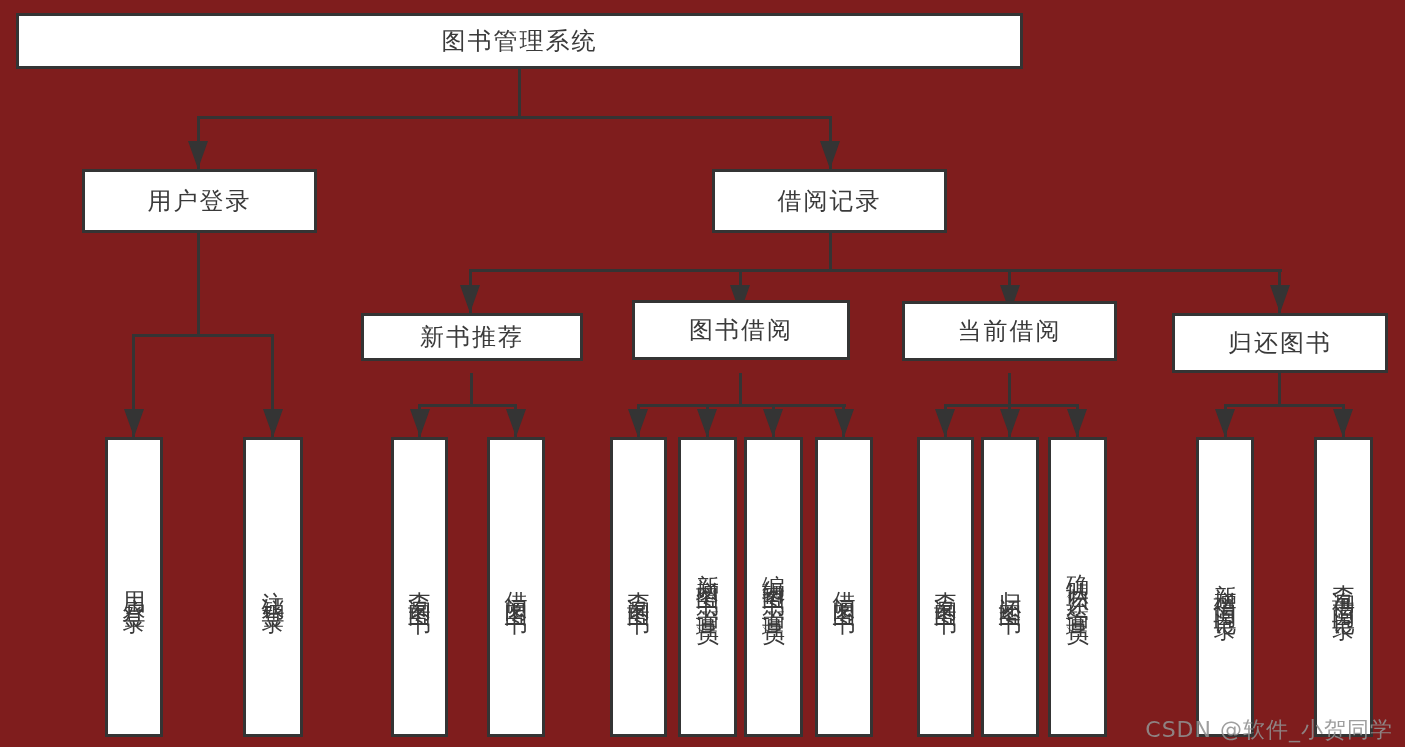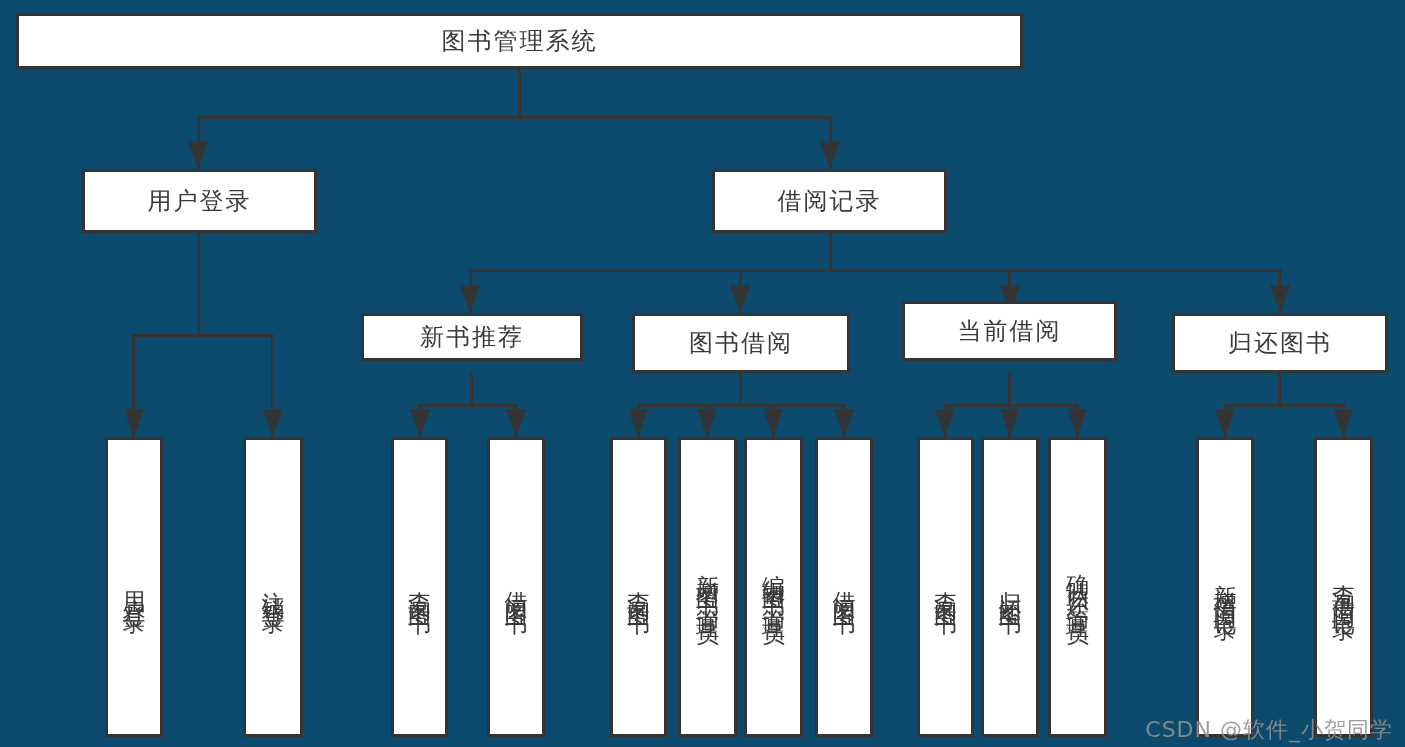--- a/index.html
+++ b/index.html
@@ -5,21 +5,21 @@
   html, body {
     margin: 0;
     padding: 0;
     background: #ffffff;
     font-family: "DejaVu Sans", "Liberation Sans", sans-serif;
   }
   #stage {
     position: relative;
     width: 1405px;
     height: 747px;
-    background: #0c4a6e;
+    background: #7f1d1d;
     overflow: hidden;
   }
   .box {
     position: absolute;
     box-sizing: border-box;
     border: 3px solid #343434;
     background: #ffffff;
     display: flex;
     align-items: center;
     justify-content: center;
@@ -106,21 +106,21 @@
     <div class="arrow" style="left:730px;  top:285px;"></div>
     <div class="vline" style="left:1008px; top:269px; height:46px;"></div>
     <div class="arrow" style="left:1000px; top:285px;"></div>
     <div class="vline" style="left:1278px; top:269px; height:46px;"></div>
     <div class="arrow" style="left:1270px; top:285px;"></div>
   </div>
 
   <div class="box" style="left:361px;  top:313px; width:222px; height:48px;">
     <span class="lbl">新书推荐</span>
   </div>
-  <div class="box" style="left:632px;  top:313px; width:218px; height:60px;">
+  <div class="box" style="left:632px;  top:300px; width:218px; height:60px;">
     <span class="lbl">图书借阅</span>
   </div>
   <div class="box" style="left:902px;  top:301px; width:215px; height:60px;">
     <span class="lbl">当前借阅</span>
   </div>
   <div class="box" style="left:1172px; top:313px; width:216px; height:60px;">
     <span class="lbl">归还图书</span>
   </div>
 
   <div>

